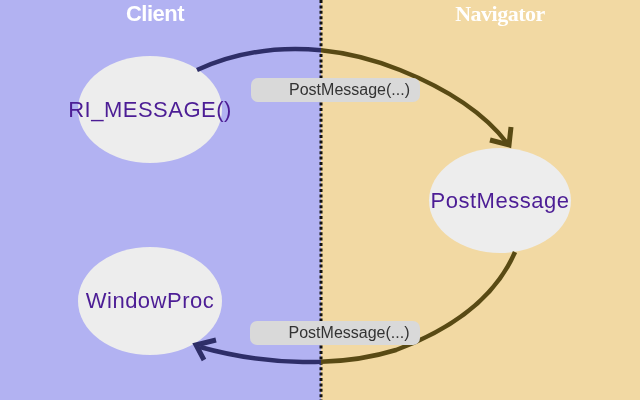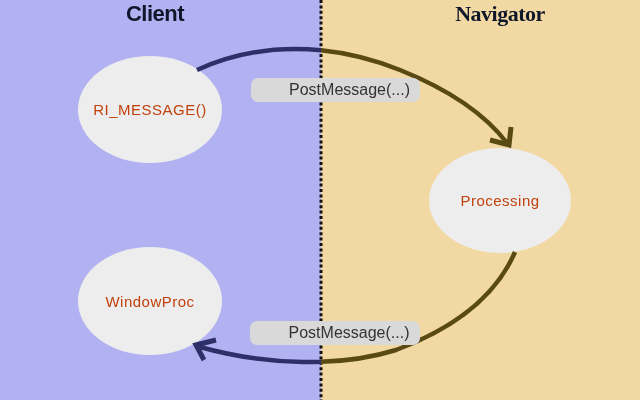--- a/index.html
+++ b/index.html
@@ -6,32 +6,32 @@
   .stage{
     position:relative;width:640px;height:400px;overflow:hidden;
     font-family:"Liberation Sans","DejaVu Sans",sans-serif;
     box-shadow: inset 0 0 0 1px rgba(214,207,188,0.7);
   }
   .panel{position:absolute;top:0;height:400px;}
   .panel.left{left:0;width:321px;background:#b2b2f2;}
   .panel.right{left:321px;width:319px;background:#f2d9a3;}
   .panel-title{
     position:absolute;top:1px;height:26px;line-height:26px;
-    text-align:center;font-size:22px;font-weight:bold;color:#0f172a;
+    text-align:center;font-size:22px;font-weight:bold;color:#ffffff;
     letter-spacing:-0.5px;z-index:5;
   }
   .panel-title.client{left:45px;width:220px;}
   .panel-title.navigator{left:390px;width:220px;font-family:Liberation Serif, serif;}
   .node{
     position:absolute;border-radius:50%;background:#ededed;
     display:flex;align-items:center;justify-content:center;
     z-index:3;
   }
   .node span{
-    font-size:15px;color:#c2410c;letter-spacing:0.5px;white-space:nowrap;
+    font-size:22px;color:#4c1d95;letter-spacing:0.5px;white-space:nowrap;
   }
   .node.ri{left:78px;top:56px;width:144px;height:107px;}
   .node.processing{left:429px;top:148px;width:142px;height:105px;}
   .node.windowproc{left:78px;top:247px;width:144px;height:108px;justify-content:center;}
   svg.overlay{position:absolute;left:0;top:0;z-index:4;pointer-events:none;}
   .msg-label{
     position:absolute;height:24px;border-radius:7px;background:#d9d9d9;
     display:flex;align-items:center;justify-content:center;
     font-size:16px;color:#333;z-index:6;white-space:nowrap;padding-left:28px;
   }
@@ -46,21 +46,21 @@
   <div class="panel left"></div>
   <div class="panel right"></div>
 
   <div class="panel-title client">Client</div>
   <div class="panel-title navigator">Navigator</div>
 
   <div class="node ri">
     <span>RI_MESSAGE()</span>
   </div>
   <div class="node processing">
-    <span>Processing</span>
+    <span>PostMessage</span>
   </div>
   <div class="node windowproc">
     <span>WindowProc</span>
   </div>
 
   <svg class="overlay" width="640" height="400" viewBox="0 0 640 400">
     <defs>
       <clipPath id="clipLeft">
           <rect x="0" y="0" width="321" height="400"></rect>
         </clipPath>

